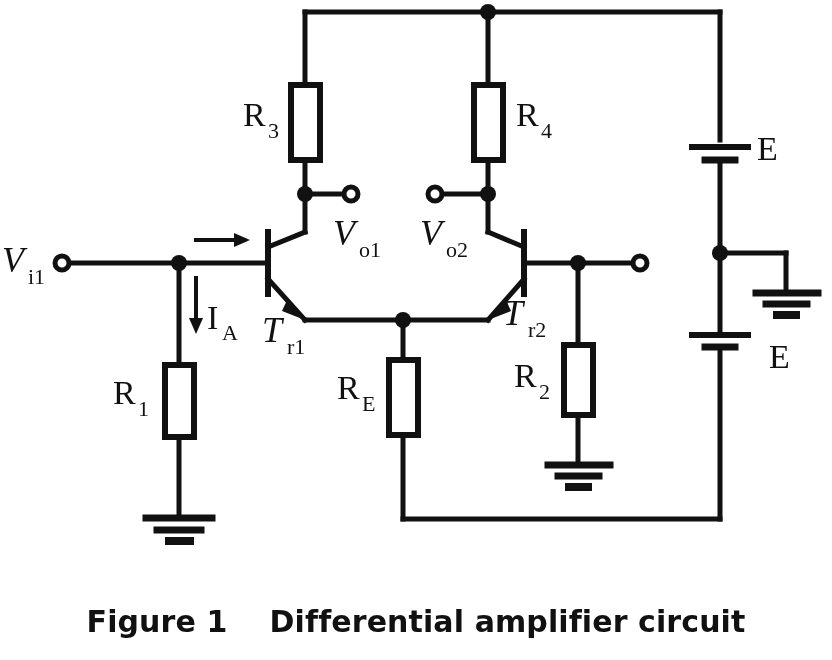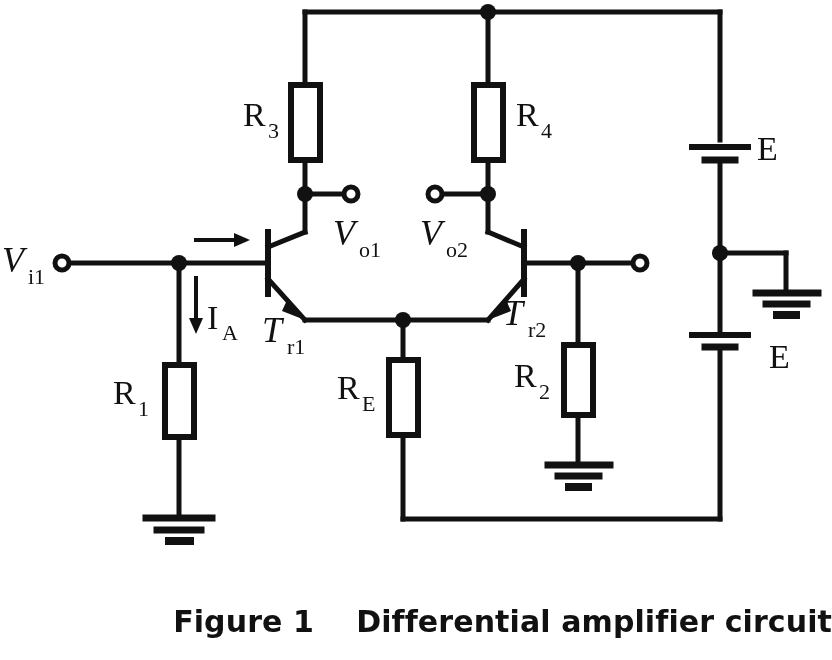--- a/index.html
+++ b/index.html
@@ -26,21 +26,21 @@
     top: 0;
     width: 832px;
     height: 660px;
     display: block;
   }
   .cap-wrap {
     position: absolute;
     left: 0;
     top: 604px;
     width: 832px;
-    text-align: right;
+    text-align: center;
   }
   .caption {
     display: inline-block;
     font-family: "DejaVu Sans", sans-serif;
     font-size: 30px;
     font-weight: 600;
     color: #111111;
     letter-spacing: 0.1px;
     white-space: pre;
   }

